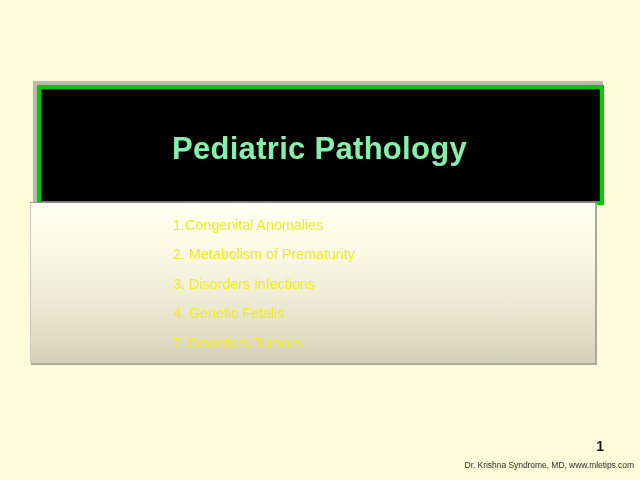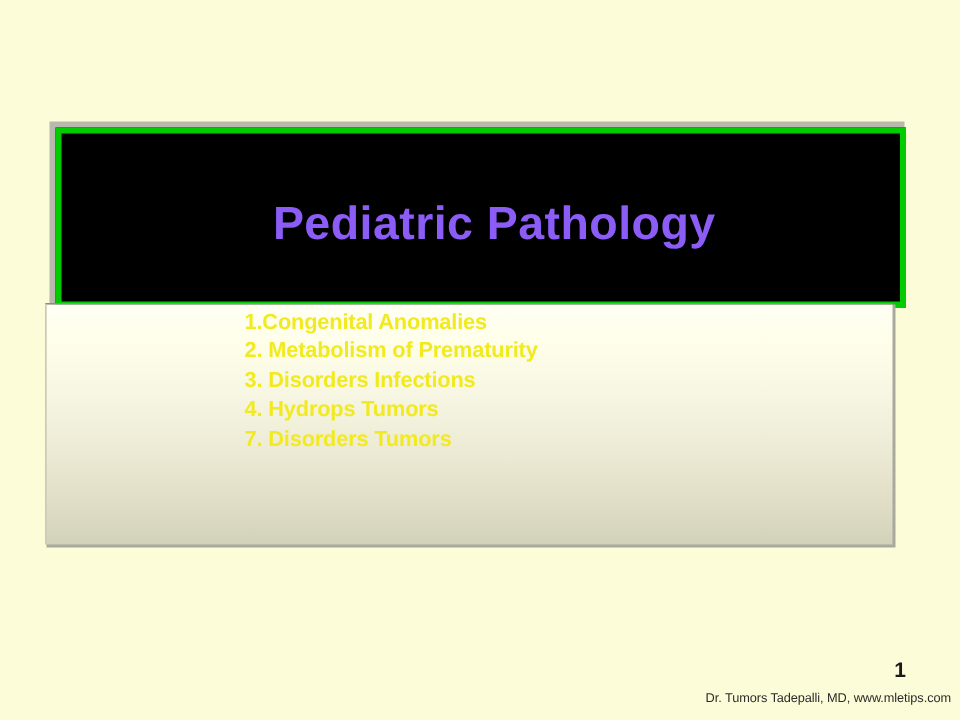--- a/index.html
+++ b/index.html
@@ -43,29 +43,28 @@
     border: 4px solid #00cc00;
     box-sizing: border-box;
     overflow: hidden;
   }
   #title-text {
     position: absolute;
     left: 0;
     top: 44px;
     width: 100%;
     text-align: center;
-    color: #8b5cf6;
+    color: #86efac;
     font-size: 31px;
     font-weight: bold;
     letter-spacing: 0.3px;
     font-family: "Liberation Sans", sans-serif;
     line-height: 1;
     white-space: nowrap;
     text-indent: -2px;
-    padding-left: 10px;
   }
 
   
   #content-shadow {
     position: absolute;
     left: 31px;
     top: 203px;
     width: 566px;
     height: 162px;
     background: #a9a99d;
@@ -93,27 +92,27 @@
     list-style: none;
     margin: 0;
     padding: 0;
     position: absolute;
     left: 132px;
     top: 3px;
     width: 420px;
   }
   ul#topic-list li {
     font-size: 14.5px;
-    font-weight: bold;
+    font-weight: normal;
     line-height: 19.4px;
     font-family: "Liberation Sans", sans-serif;
     color: #f2ea21;
     padding-left: 19px;
     text-indent: -19px;
-    margin: 0;
+    margin: 10px;
     letter-spacing: -0.1px;
   }
   ul#topic-list li.tight {
     padding-left: 15px;
     text-indent: -15px;
   }
   ul#topic-list li .num {
     color: inherit;
   }
   li.item-sids { color: #111111; }
@@ -167,29 +166,29 @@
 
       <li>
         <span class="num">2.</span><span> Metabolism of Prematurity</span>
       </li>
 
       <li>
         <span class="num">3.</span><span> Disorders Infections</span>
       </li>
 
       <li>
-        <span class="num">4.</span><span> Hydrops Tumors</span>
+        <span class="num">4.</span><span> Genetic Fetalis</span>
       </li>
 
 
 
       <li class="item-tumors">
         <span class="num">7.</span><span> Disorders Tumors</span>
       </li>
 
     </ul>
   </div>
 
   <div id="page-number">1</div>
 
-  <div id="credit-line">Dr. Tumors Tadepalli, MD, www.mletips.com</div>
+  <div id="credit-line">Dr. Krishna Syndrome, MD, www.mletips.com</div>
 
 </div>
 
 </body></html>

